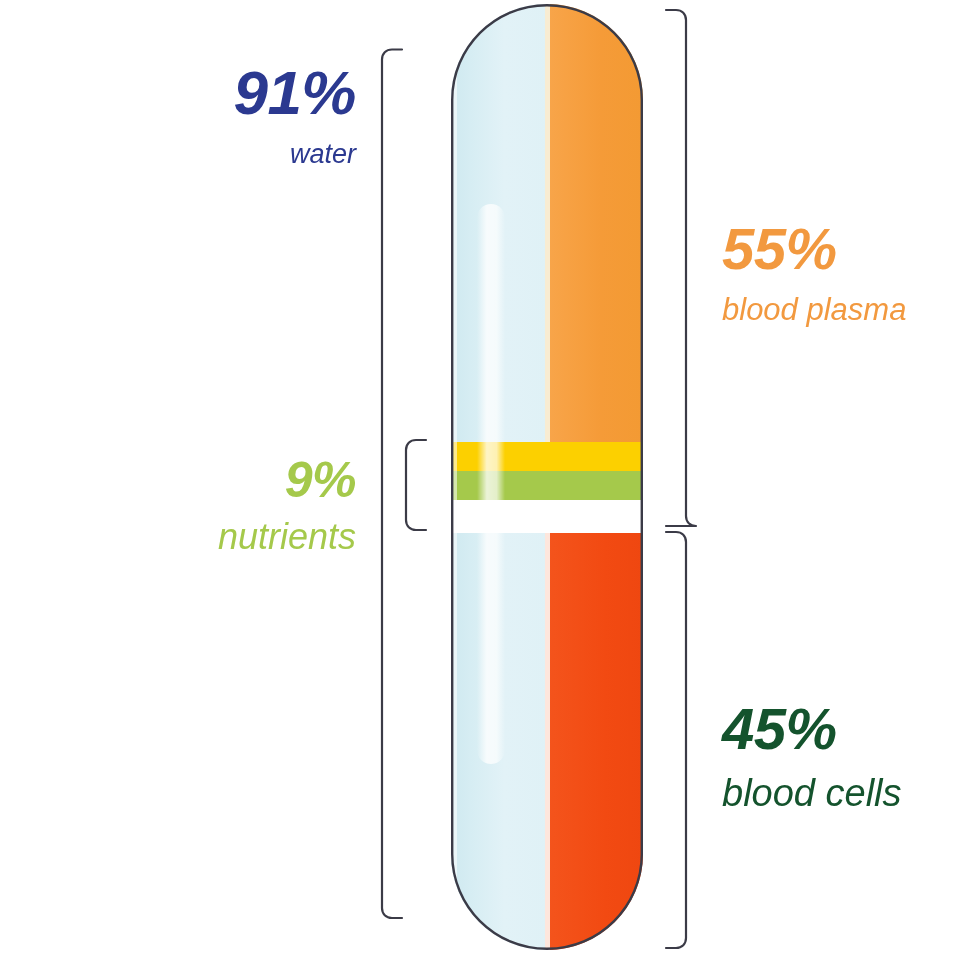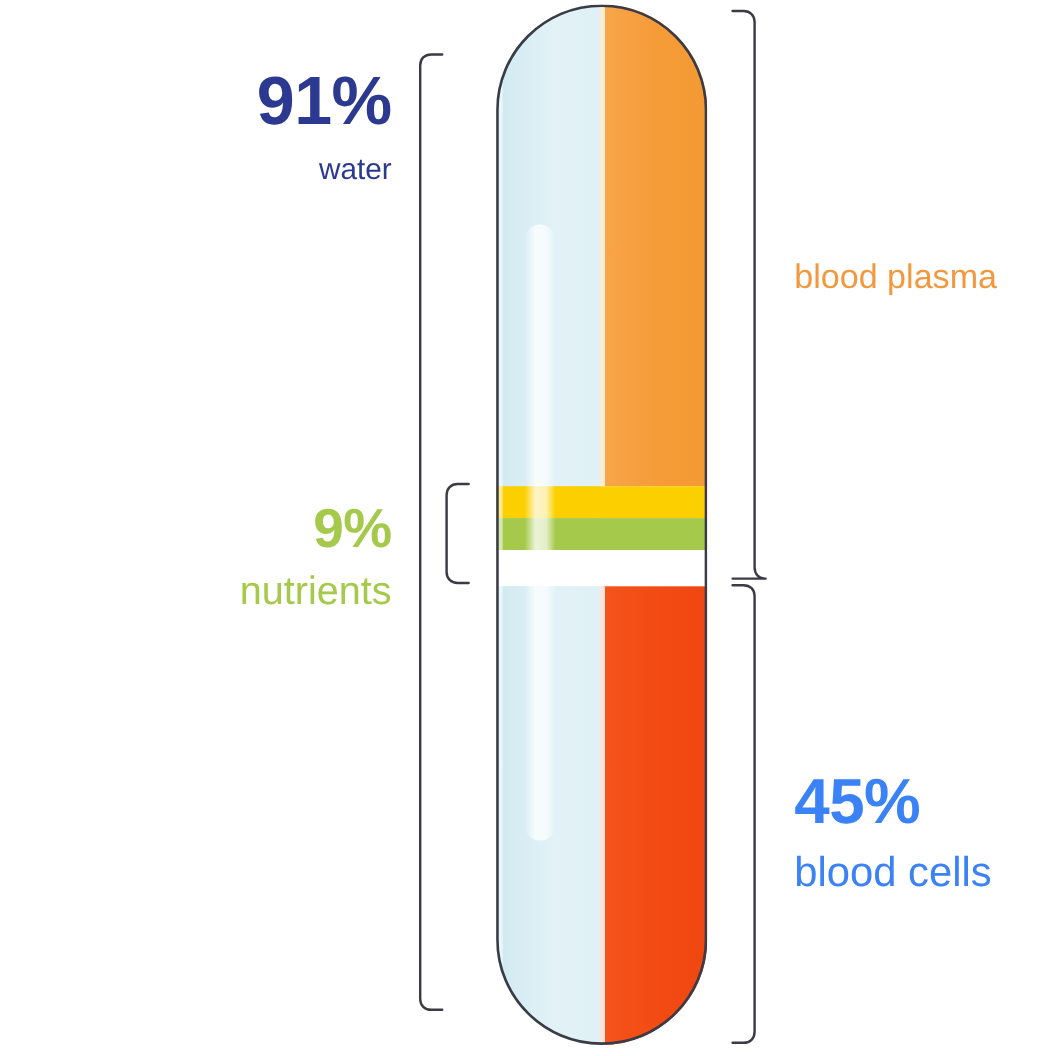--- a/index.html
+++ b/index.html
@@ -10,20 +10,21 @@
   body {
     font-family: "Liberation Sans", sans-serif;
     -webkit-font-smoothing: antialiased;
   }
   #stage {
     position: relative;
     width: 960px;
     height: 960px;
     overflow: hidden;
     background: #ffffff;
+    font-style: italic;
   }
 
   
   .label-block {
     position: absolute;
     line-height: 1;
   }
   .label-pct {
     font-weight: 700;
     letter-spacing: -0.5px;
@@ -65,21 +66,21 @@
     color: #f2993f;
   }
   #lbl-plasma .label-pct { font-size: 58px; }
   #lbl-plasma .label-text { font-size: 31px; display: block; margin-top: 16px; }
 
   
   #lbl-cells {
     left: 722px;
     top: 700px;
     text-align: left;
-    color: #3b82f6;
+    color: #14532d;
   }
   #lbl-cells .label-pct { font-size: 58px; }
   #lbl-cells .label-text { font-size: 38px; display: block; margin-top: 16px; }
 
   
   .bracket { position: absolute; }
   .bracket svg { display: block; overflow: visible; }
 
   #brk-water   { left: 374px;  top: 48px;  }
   #brk-nutrients { left: 398px; top: 438px; }
@@ -105,20 +106,21 @@
     <span class="label-pct">91%</span>
     <span class="label-text">water</span>
   </div>
 
   <div class="label-block" id="lbl-nutrients">
     <span class="label-pct">9%</span>
     <span class="label-text">nutrients</span>
   </div>
 
   <div class="label-block" id="lbl-plasma">
+    <span class="label-pct">55%</span>
     <span class="label-text">blood plasma</span>
   </div>
 
   <div class="label-block" id="lbl-cells">
     <span class="label-pct">45%</span>
     <span class="label-text">blood cells</span>
   </div>
 
   <div class="bracket" id="brk-water">
     <svg width="30" height="872" viewBox="0 0 30 872" fill="none">

